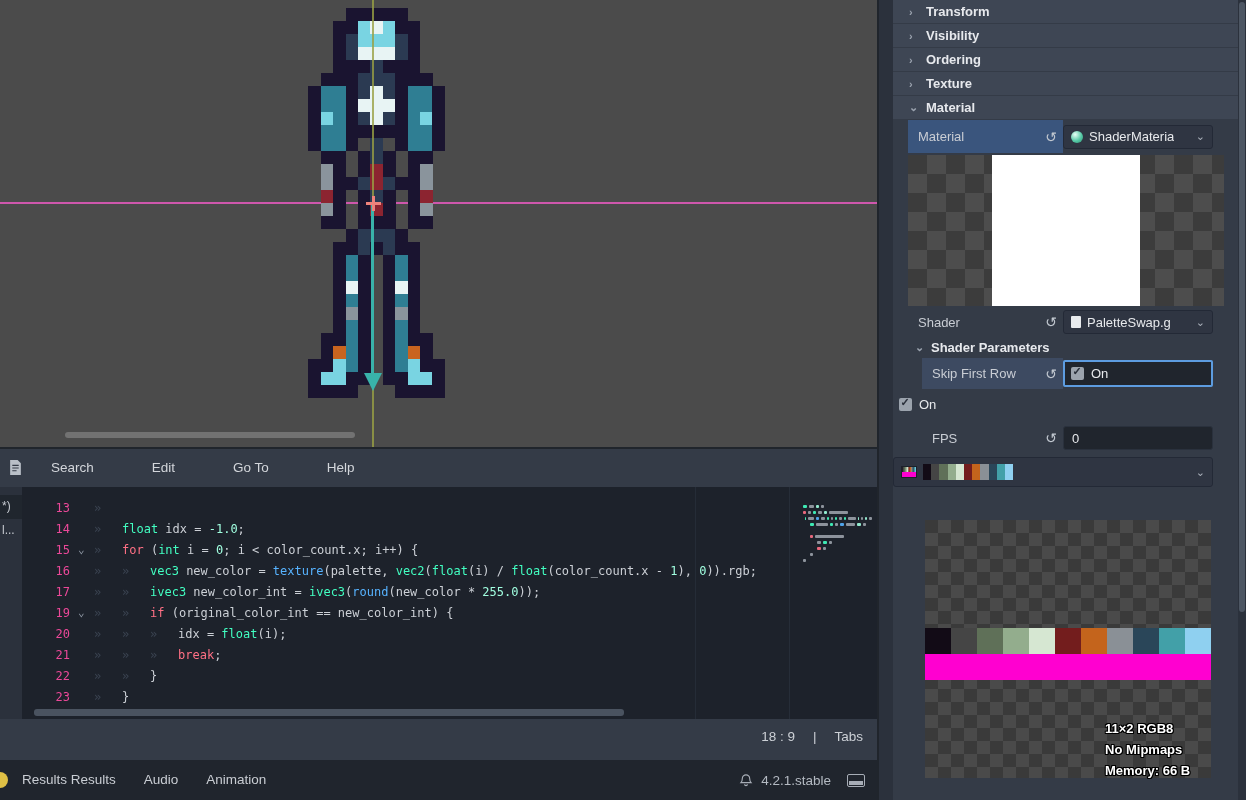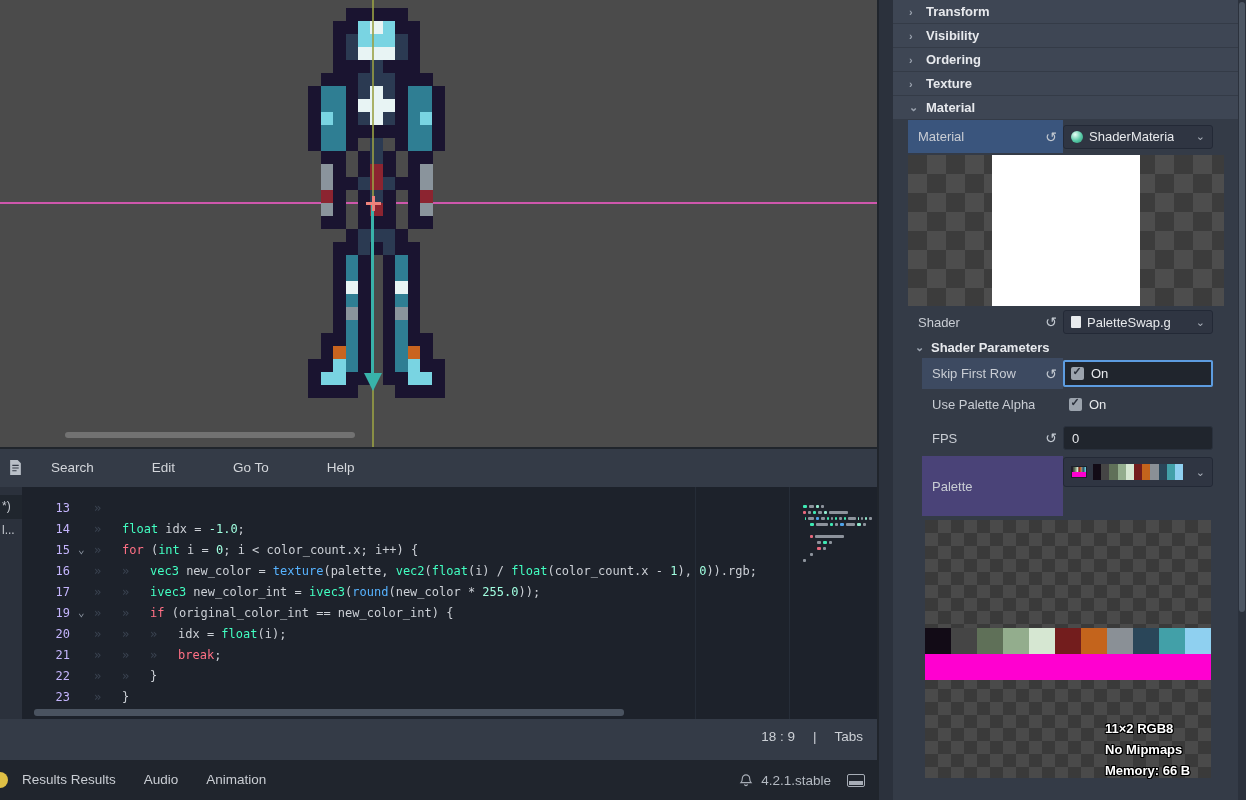--- a/index.html
+++ b/index.html
@@ -23,21 +23,21 @@
   #bottom-panel{position:absolute;left:0;top:447px;width:877px;height:313px;background:#343b47;border-top:2px solid #20252c}
   .menubar{display:flex;align-items:center;height:36px;padding-left:6px}
   .menu-item{padding:0 29px;font-size:13.5px;color:#d3d6db;cursor:default}
   #editor-wrap{position:absolute;left:0;top:38px;width:877px;height:232px}
   #filelist{position:absolute;left:0;top:0;width:22px;height:100%;background:#2b313c;overflow:hidden;padding-top:8px}
   .fl-item{height:24px;font-size:12px;color:#c6cad1;padding:4px 2px;white-space:nowrap;overflow:hidden}
   .fl-item.sel{background:#20262e}
   #code{position:absolute;left:22px;top:0;right:0;bottom:0;background:#1d222b;overflow:hidden;font-family:"DejaVu Sans Mono",monospace;font-size:12px}
   #lines{padding-top:10px;position:relative;z-index:1}
   .cl{display:flex;height:21px;align-items:center}
-  .ln{flex:0 0 56px;text-align:right;padding-right:8px;color:#c4b5fd}
+  .ln{flex:0 0 56px;text-align:right;padding-right:8px;color:#ec4899}
   .fold{flex:0 0 16px;color:#939ca9;font-size:11px}
   .body{flex:1;height:21px;display:flex;align-items:center;white-space:pre}
   .cur .body{background:#2a3240}
   .cur .ln{color:#ccd4e0}
   .tab{display:inline-block;width:28px;color:#3b4452;flex:none}
   .tx{color:#ccd0d6}.kw{color:#ff7085}.ty{color:#42ffc2}.fn{color:#57b3ff}.nu{color:#a1ffe0}
   #colguide{position:absolute;left:673px;top:0;width:1px;height:100%;background:#252c37;z-index:0}
   #minimap{position:absolute;right:0;top:0;width:88px;height:100%;border-left:1px solid #262d38;padding-top:12px;background:#1d222b;z-index:2}
   .mml{display:flex;height:3px;margin:0 3px 3px 6px;align-items:center}
   .mind{height:3px}
@@ -600,23 +600,20 @@
       </div>
       <div class="pvalue">
         <div class="check-wrap focused">
           <span class="cb"></span>
           <span>On</span>
         </div>
       </div>
     </div>
 
     <div class="prow alpha-row">
-      <div class="plabel indent">
-        <span class="ptext">Use Palette Alpha</span>
-      </div>
       <div class="pvalue">
         <div class="check-wrap">
           <span class="cb"></span>
           <span>On</span>
         </div>
       </div>
     </div>
 
     <div class="prow fps-row">
       <div class="plabel indent">
@@ -624,23 +621,20 @@
         <span class="revert">↺</span>
       </div>
       <div class="pvalue">
         <div class="fps-field">
           <span>0</span>
         </div>
       </div>
     </div>
 
     <div class="prow palette-row">
-      <div class="plabel indent hl-purple">
-        <span class="ptext">Palette</span>
-      </div>
       <div class="pvalue">
         <div class="pal-btn">
           <span id="pal-icon">
               <span id="pal-icon-grad" style="background: linear-gradient(90deg, rgb(18, 11, 22), rgb(69, 69, 69), rgb(95, 112, 88), rgb(147, 173, 141), rgb(214, 231, 210), rgb(115, 29, 29), rgb(196, 100, 28), rgb(138, 144, 150), rgb(42, 70, 89), rgb(66, 160, 168), rgb(143, 208, 240));"></span>
               <span id="pal-icon-row2" style="background: rgb(255, 0, 208);"></span>
             </span>
           <span id="pal-strip-small">
               <span style="background: rgb(18, 11, 22);"></span>
               <span style="background: rgb(69, 69, 69);"></span>
               <span style="background: rgb(95, 112, 88);"></span>

